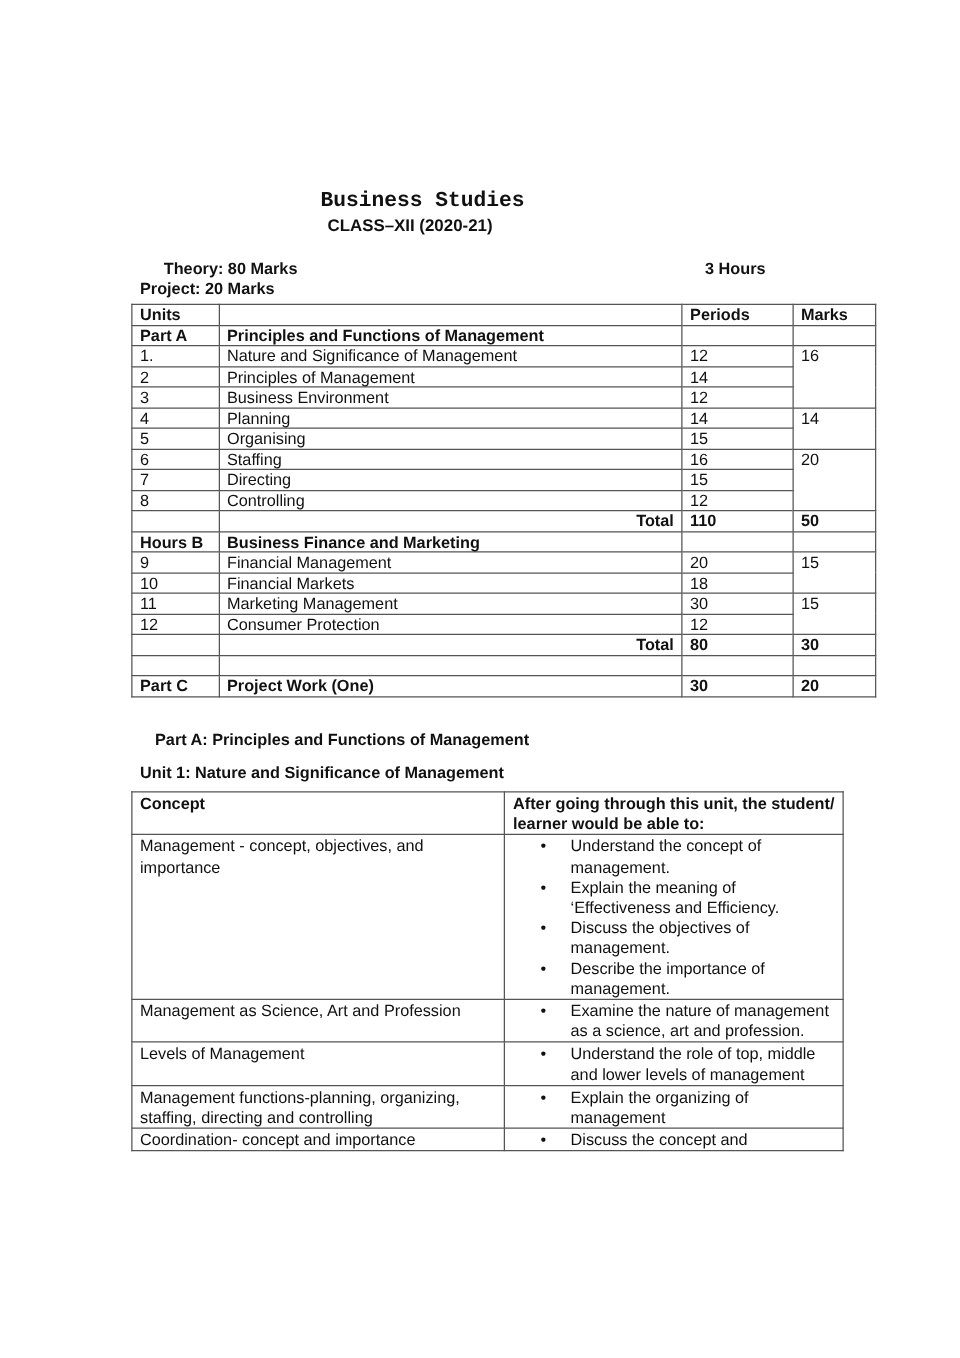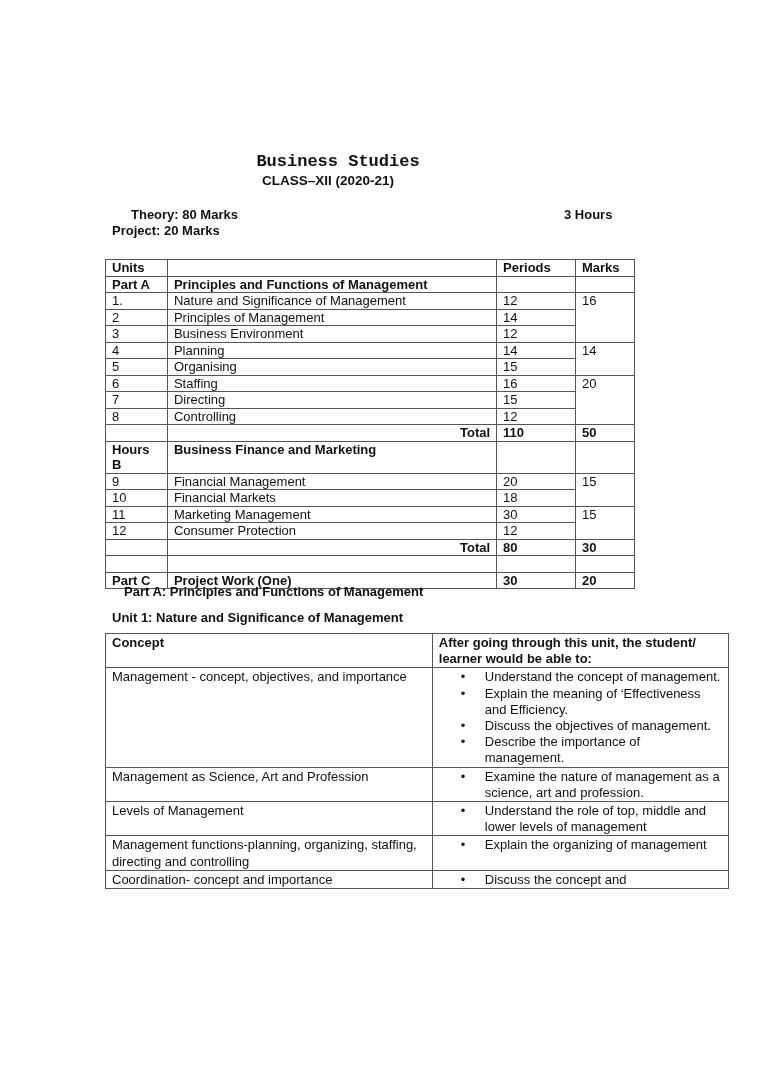--- a/index.html
+++ b/index.html
@@ -2,26 +2,26 @@
 <html><head>
 <meta charset="utf-8">
 <style>
   html, body { margin:0; padding:0; background:#ffffff; }
   body { width:768px; height:1086px; position:relative; font-family:"Liberation Sans", sans-serif; color:#111; overflow:hidden; }
   .title { position:absolute; left:0; width:676px; top:152px; text-align:center; font-weight:bold; font-size:17px;font-family:Liberation Mono, monospace; }
   .subtitle { position:absolute; left:0; width:656px; top:173px; text-align:center; font-weight:bold; font-size:13.5px; }
   .meta { position:absolute; font-weight:bold; font-size:13px; }
   table { border-collapse:collapse; position:absolute; font-size:13px; }
   td { border:1px solid #555; padding:0 6px; vertical-align:top; line-height:15.5px; }
-  .t1 { left:105px; top:259px; width:530px; }
+  .t1 { left:105px; top:243px; width:596px; }
   .t1 td { height:15.5px; }
   .b { font-weight:bold; }
   .r { text-align:right;padding-left:44px; }
   .h2 { position:absolute; left:112px; font-weight:bold; font-size:13px; }
-  .t2 { left:105px; top:633px; width:624px;padding-left:26px; }
+  .t2 { left:105px; top:633px; width:570px;padding-left:26px; }
   .t2 td { padding:1px 6px 0 6px; line-height:16.2px; }
   ul { margin:0; padding:0 0 0 46px; list-style:none; }
   li { position:relative; }
   li::before { content:"•"; position:absolute; left:-24px; }
 </style>
 </head>
 <body>
 
 <div class="title">Business Studies</div>
 <div class="subtitle">CLASS–XII (2020-21)</div>

